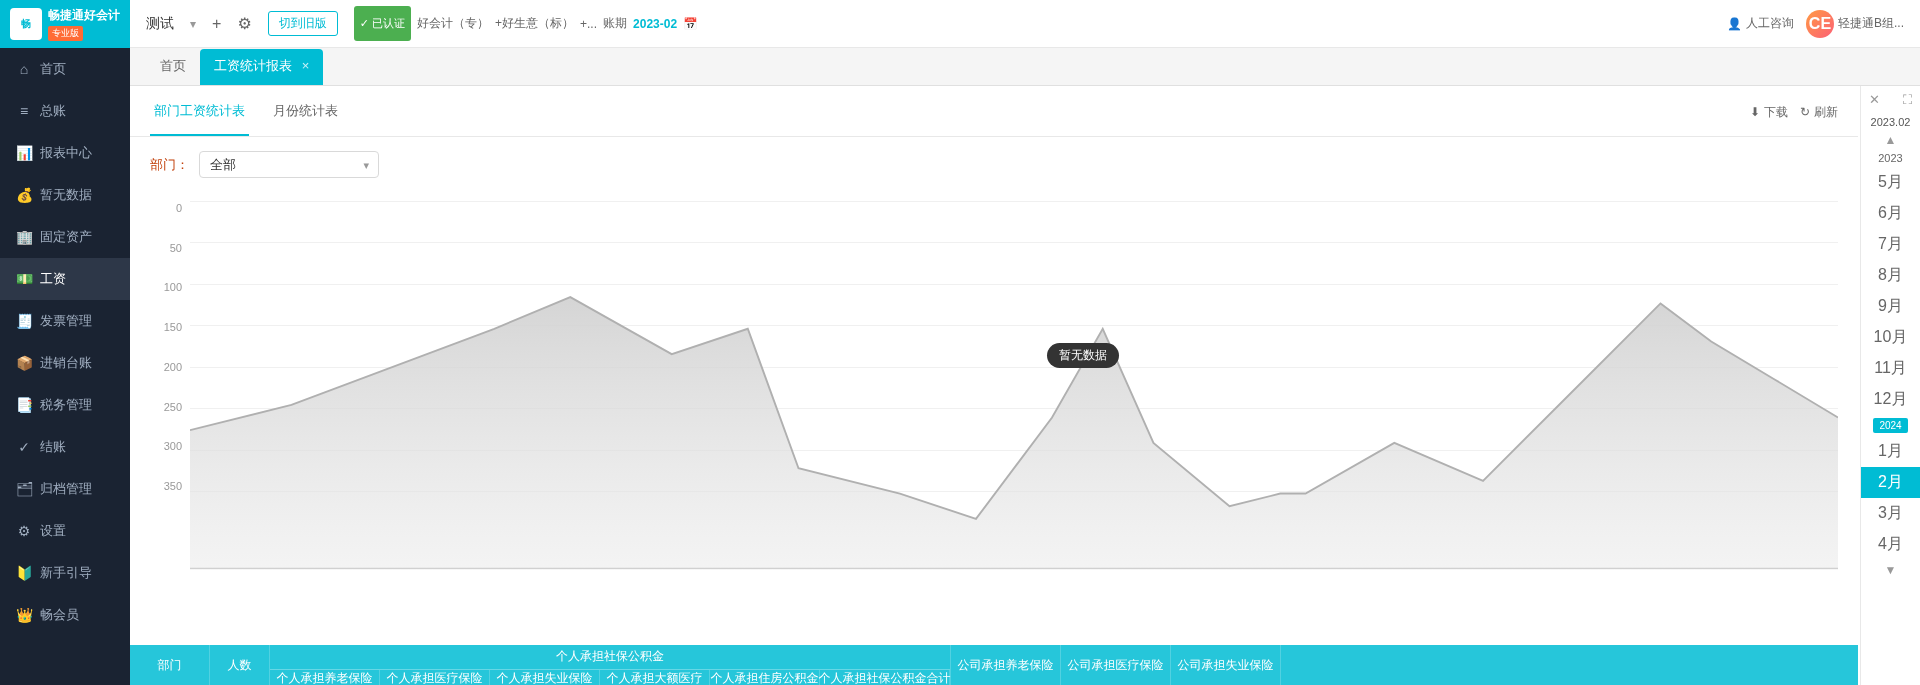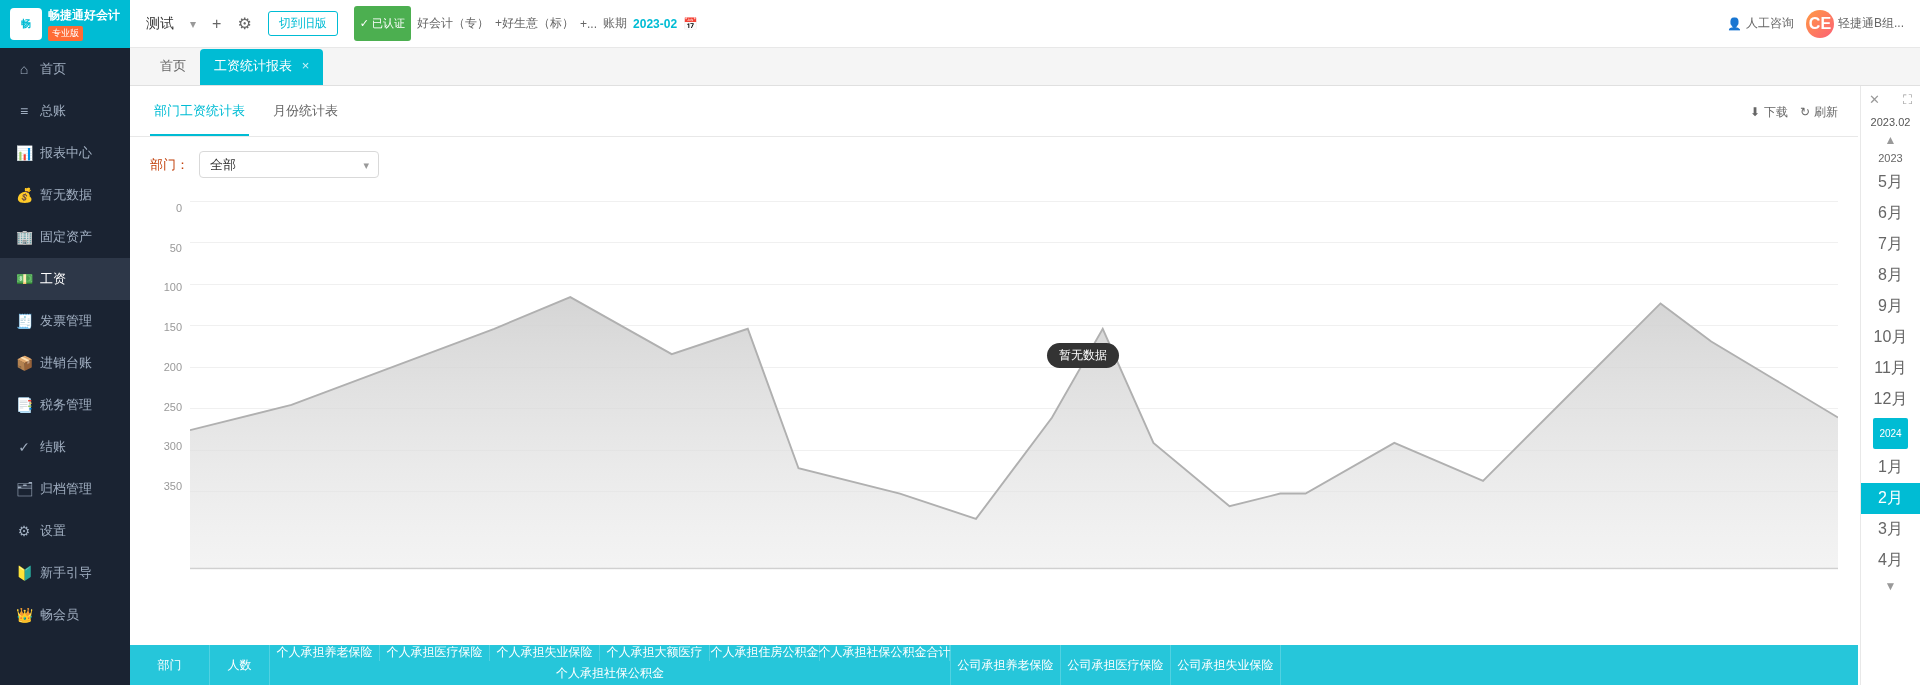--- a/index.html
+++ b/index.html
@@ -589,41 +589,41 @@
 
       <div class="bottom-table">
         <div class="table-col" style="width:80px;">
           <span>部门</span>
         </div>
         <div class="table-col" style="width:60px;">
           <span>人数</span>
         </div>
 
         <div style="display:flex;flex-direction:column;border-right:1px solid rgba(255,255,255,0.2);">
+          <div style="color:white;font-size:12px;padding:4px 10px;border-bottom:1px solid rgba(255,255,255,0.3);text-align:center;white-space:nowrap;">个人承担社保公积金</div>
           <div style="display:flex;">
             <div class="table-col" style="width:110px;">
               <span>个人承担养老保险</span>
             </div>
             <div class="table-col" style="width:110px;">
               <span>个人承担医疗保险</span>
             </div>
             <div class="table-col" style="width:110px;">
               <span>个人承担失业保险</span>
             </div>
             <div class="table-col" style="width:110px;">
               <span>个人承担大额医疗</span>
             </div>
             <div class="table-col" style="width:110px;">
               <span>个人承担住房公积金</span>
             </div>
             <div class="table-col" style="width:130px;">
               <span>个人承担社保公积金合计</span>
             </div>
           </div>
-          <div style="color:white;font-size:12px;padding:4px 10px;border-bottom:1px solid rgba(255,255,255,0.3);text-align:center;white-space:nowrap;">个人承担社保公积金</div>
         </div>
 
         <div class="table-col" style="width:110px;">
           <span>公司承担养老保险</span>
         </div>
         <div class="table-col" style="width:110px;">
           <span>公司承担医疗保险</span>
         </div>
         <div class="table-col" style="width:110px;text-align:right;">
           <span>公司承担失业保险</span>
@@ -666,21 +666,21 @@
             </div>
           <div class="month-item">
               <span>11月</span>
             </div>
           <div class="month-item">
               <span>12月</span>
             </div>
         </div>
 
         <div style="display:flex;align-items:center;justify-content:center;padding:3px 0;">
-          <span style="background:#00bcd4;color:white;font-size:10px;padding:10px 6px;border-radius:2px;">2024</span>
+          <span style="background:#00bcd4;color:white;font-size:10px;padding:2px 6px;border-radius:2px;">2024</span>
         </div>
         <div class="month-item">
             <span>1月</span>
           </div>
         <div class="month-item active">
             <span>2月</span>
           </div>
         <div class="month-item">
             <span>3月</span>
           </div>

